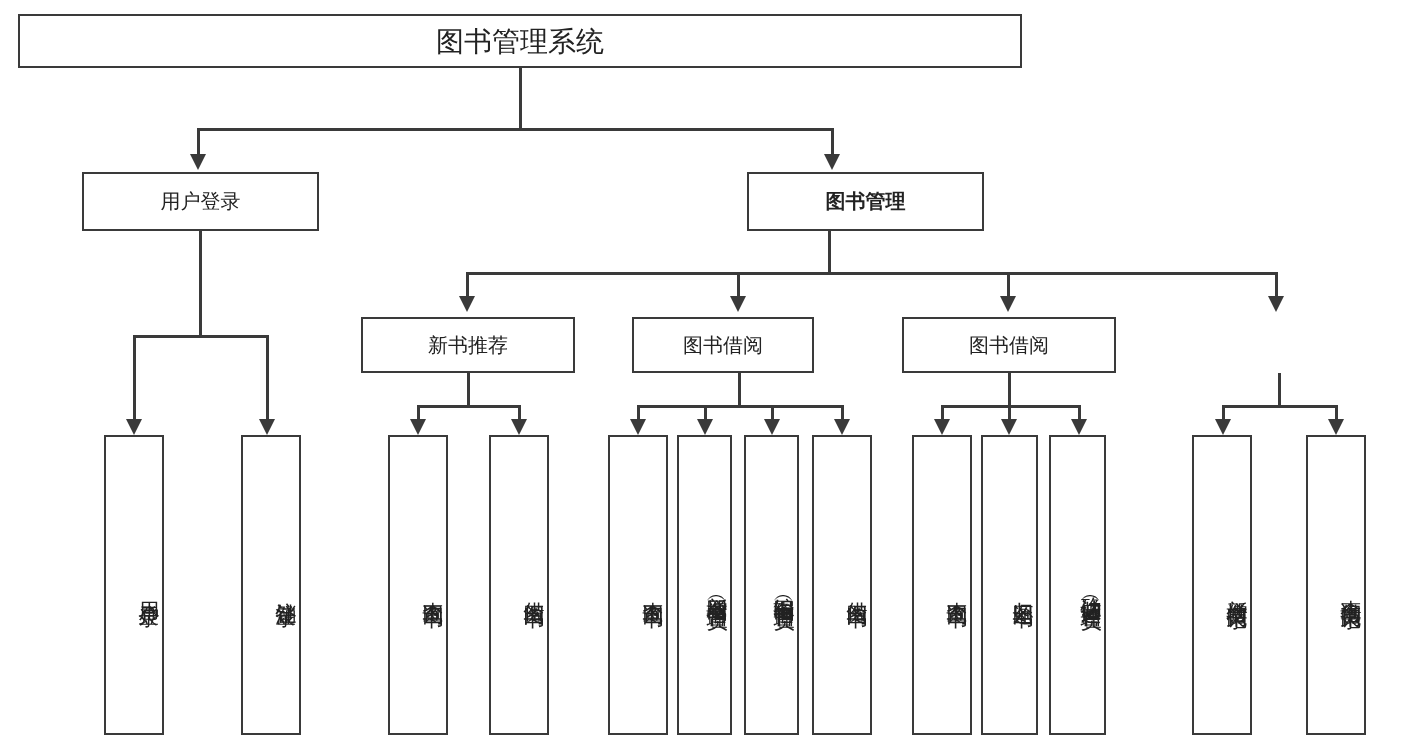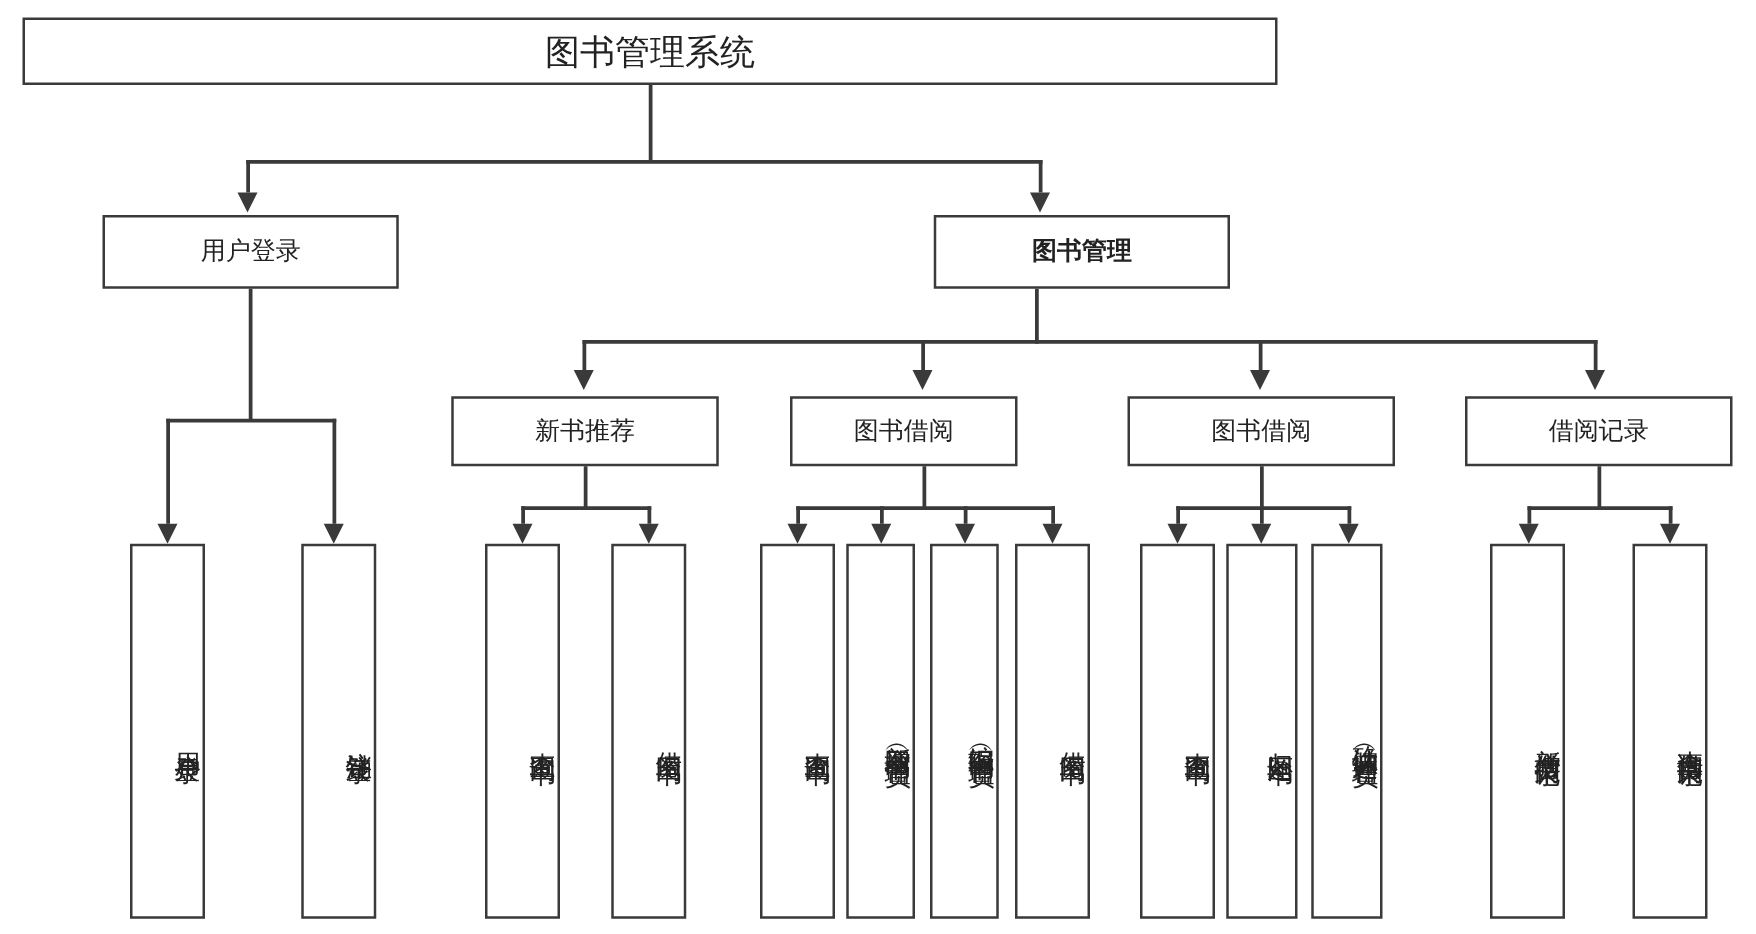--- a/index.html
+++ b/index.html
@@ -109,23 +109,20 @@
 
   <div class="node lvl3" style="left:361px;top:317px;width:214px;height:56px;">
     <span>新书推荐</span>
   </div>
   <div class="node lvl3" style="left:632px;top:317px;width:182px;height:56px;">
     <span>图书借阅</span>
   </div>
   <div class="node lvl3" style="left:902px;top:317px;width:214px;height:56px;">
     <span>图书借阅</span>
   </div>
-  <div class="node lvl3" style="left:1172px;top:317px;width:214px;height:56px;">
-    <span>借阅记录</span>
-  </div>
 
   <div class="edge v" style="left:467px;top:373px;width:3px;height:34px;"></div>
   <div class="edge h" style="left:417px;top:405px;width:104px;height:3px;"></div>
   <div class="edge v" style="left:417px;top:405px;width:3px;height:14px;"></div>
   <div class="edge v" style="left:518px;top:405px;width:3px;height:14px;"></div>
   <div class="arrow" style="left:410px;top:419px;"></div>
   <div class="arrow" style="left:511px;top:419px;"></div>
 
   <div class="edge v" style="left:738px;top:373px;width:3px;height:34px;"></div>
   <div class="edge h" style="left:637px;top:405px;width:207px;height:3px;"></div>

